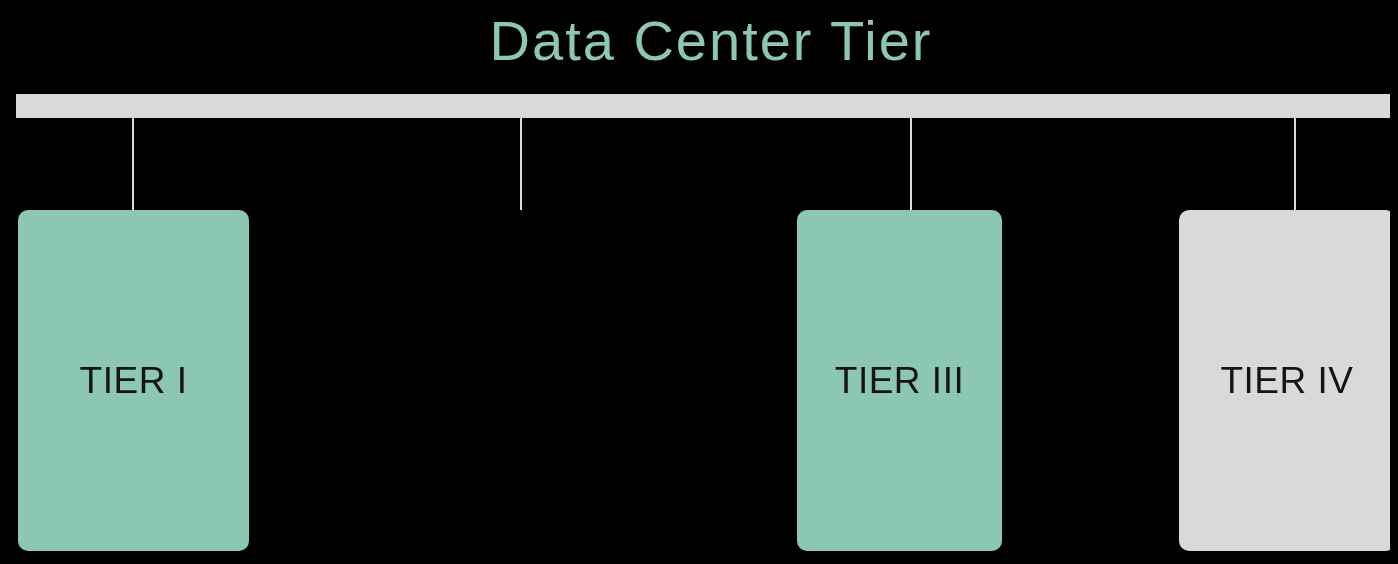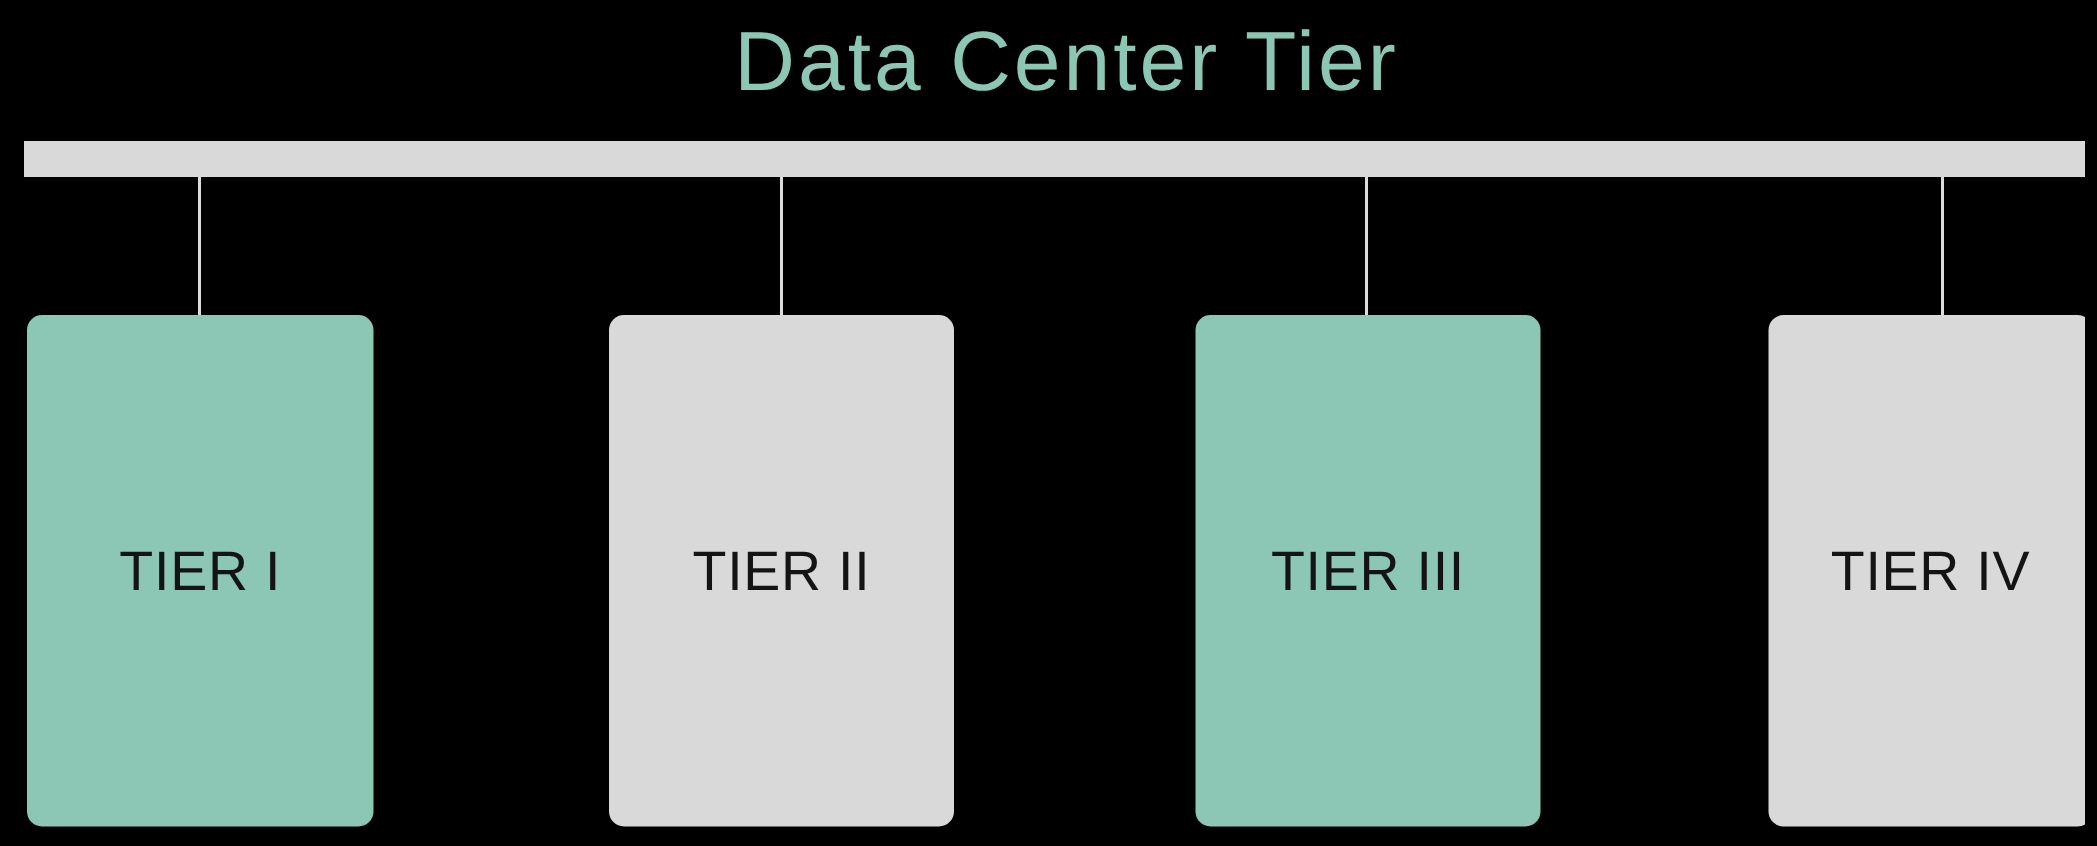--- a/index.html
+++ b/index.html
@@ -83,25 +83,22 @@
 
   <div class="connector-line" style="left:116px;"></div>
   <div class="connector-line" style="left:504px;"></div>
   <div class="connector-line" style="left:894px;"></div>
   <div class="connector-line" style="left:1278px;"></div>
 
   <div class="tier-node" style="left:2px; width:231px;" data-variant="teal">
     <span class="tier-label">TIER I</span>
   </div>
 
-  <div class="tier-node" style="left:390px; width:230px;" data-variant="gray">
-    <span class="tier-label">TIER II</span>
-  </div>
 
-  <div class="tier-node" style="left:781px; width:230px;" data-variant="teal">
+  <div class="tier-node" style="left:781px; width:205px;" data-variant="teal">
     <span class="tier-label">TIER III</span>
   </div>
 
   <div class="tier-node" style="left:1163px; width:216px;text-align:right;" data-variant="gray">
     <span class="tier-label">TIER IV</span>
   </div>
 
   <div class="next-row-sliver" style="left:2px; width:231px;" data-variant="teal"></div>
   <div class="next-row-sliver" style="left:390px; width:230px;" data-variant="teal"></div>
   <div class="next-row-sliver" style="left:781px; width:230px;" data-variant="teal"></div>

